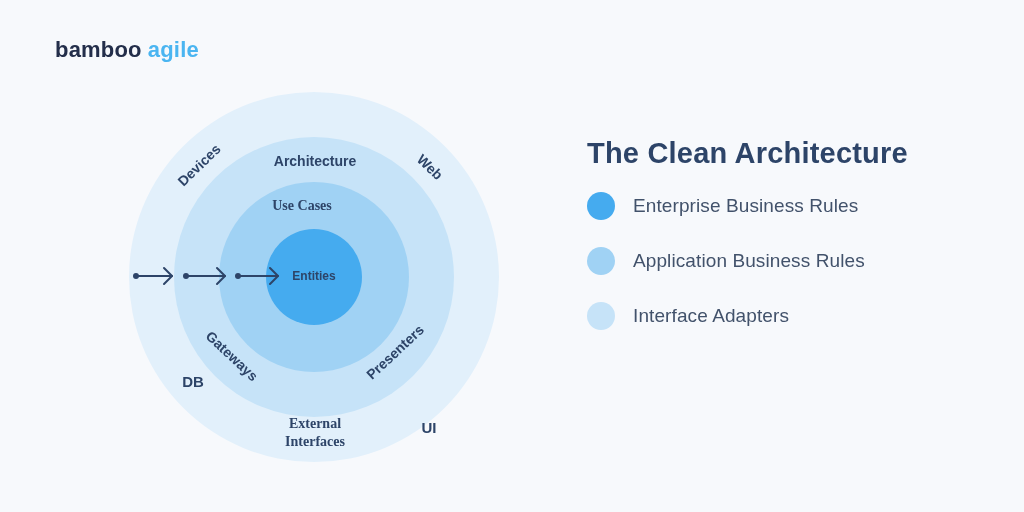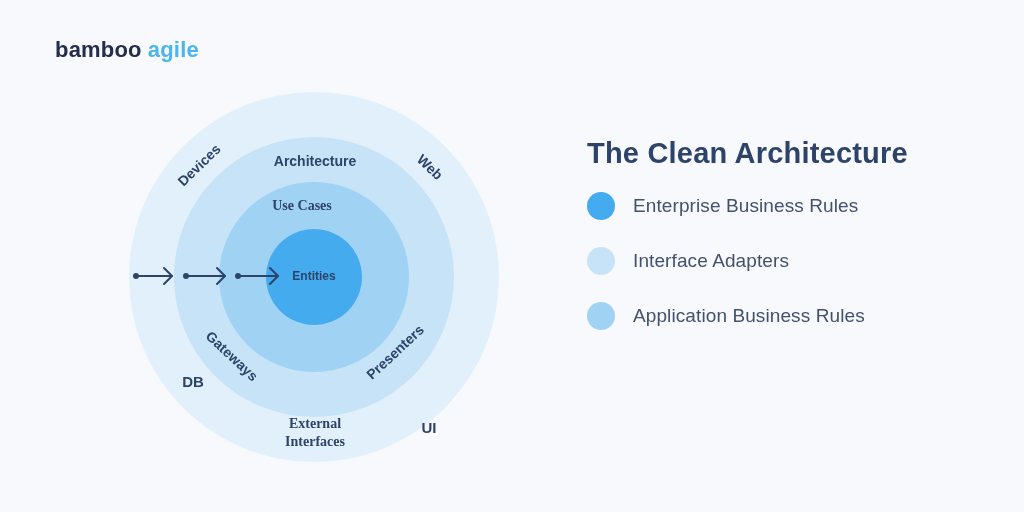--- a/index.html
+++ b/index.html
@@ -135,23 +135,23 @@
   </div>
 
   <div class="panel">
     <h1>The Clean Architecture</h1>
     <div class="legend">
       <div class="legend-row">
         <span class="legend-dot" style="background-color: rgb(69, 171, 239);"></span>
         <span class="legend-label">Enterprise Business Rules</span>
       </div>
       <div class="legend-row">
+        <span class="legend-dot" style="background-color: rgb(160, 210, 244);"></span>
+        <span class="legend-label">Application Business Rules</span>
+      </div>
+      <div class="legend-row">
         <span class="legend-dot" style="background-color: rgb(198, 227, 248);"></span>
         <span class="legend-label">Interface Adapters</span>
-      </div>
-      <div class="legend-row">
-        <span class="legend-dot" style="background-color: rgb(160, 210, 244);"></span>
-        <span class="legend-label">Application Business Rules</span>
       </div>
     </div>
   </div>
 
 </div>
 
 </body></html>

